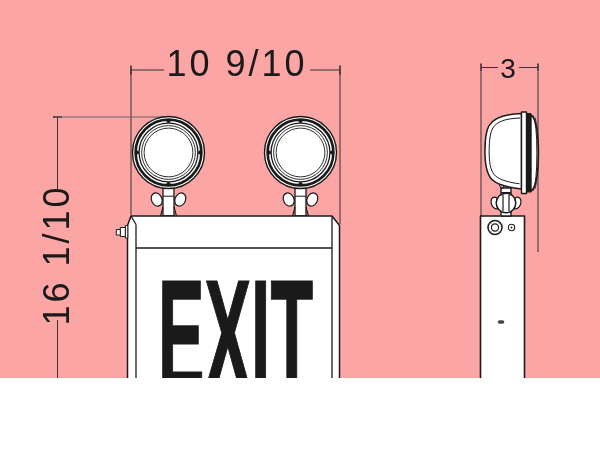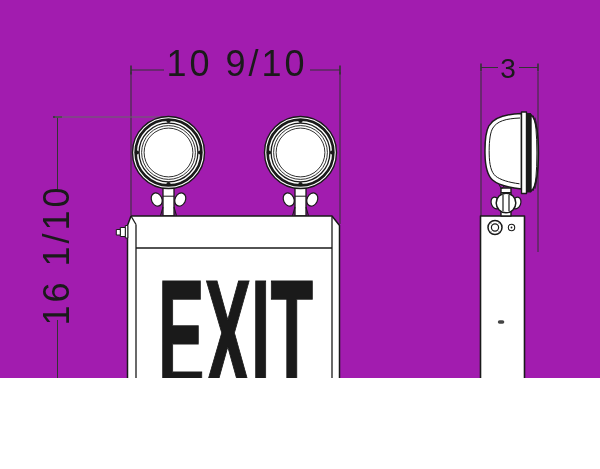--- a/index.html
+++ b/index.html
@@ -1,20 +1,20 @@
 <!DOCTYPE html>
 <html><head>
 <meta charset="utf-8">
 <style>
   html, body { margin: 0; padding: 0; background: #ffffff; }
   .sheet {
     position: relative;
     width: 600px;
     height: 378px;
-    background: #a21caf;
+    background: #fca5a5;
     font-family: "Liberation Sans", sans-serif;
     overflow: hidden;
   }
   svg { display: block; }
   text {
     font-family: "Liberation Sans", sans-serif;
     fill: #1a1a1a;
   }
   .dim-text { letter-spacing: 3px; }
 </style>

